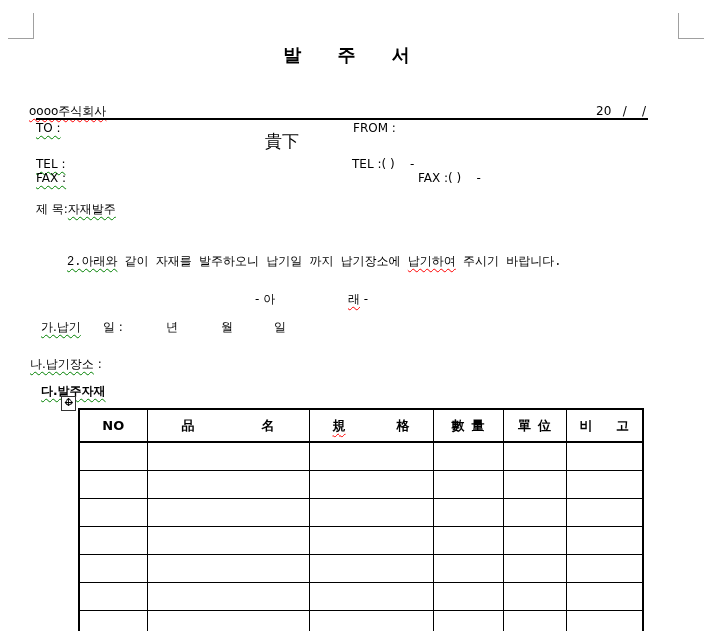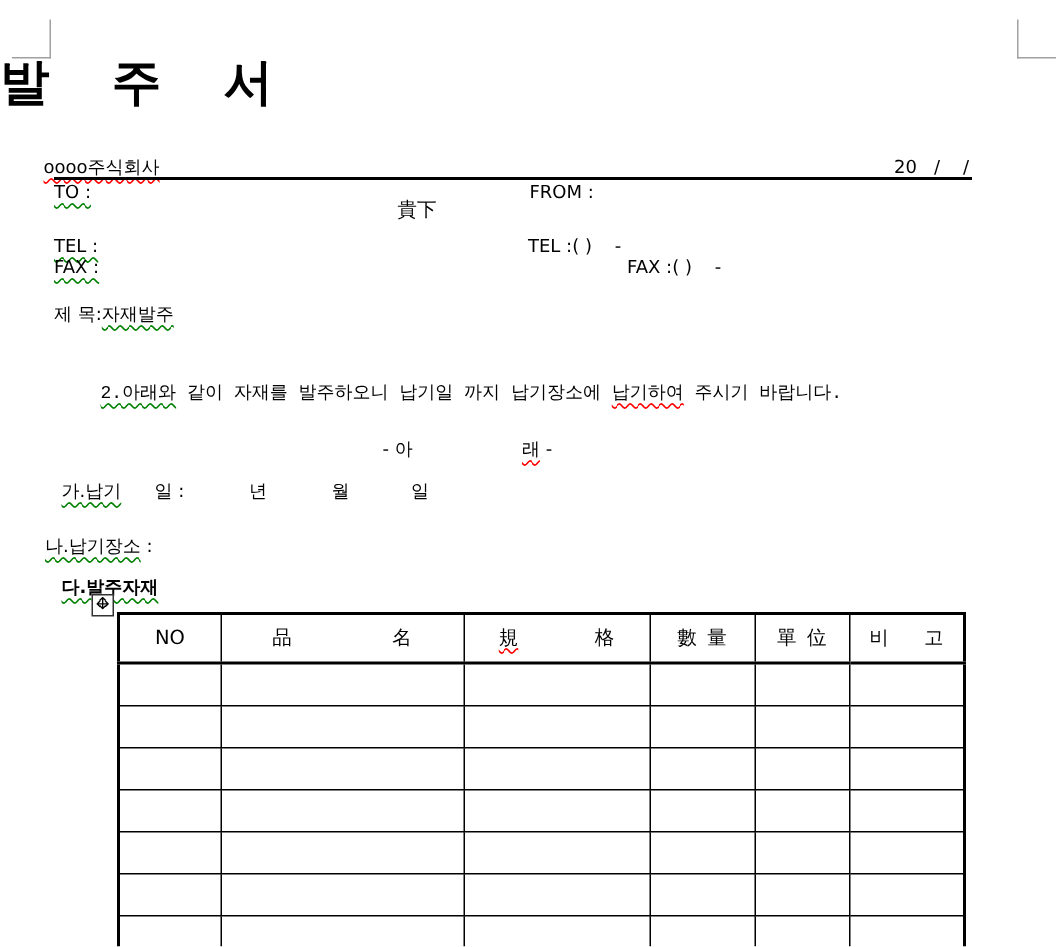--- a/index.html
+++ b/index.html
@@ -7,33 +7,33 @@
     position:relative;width:708px;height:631px;overflow:hidden;
     background:var(--page-bg,#fff);color:var(--text,#000);
     font-family:"DejaVu Sans","Liberation Sans",sans-serif;
     font-size:12px;line-height:14px;
   }
   .abs{position:absolute;white-space:pre;}
   
   .corner{position:absolute;width:25px;height:25px;top:13px;}
   .corner.tl{left:8px;border-right:1px solid var(--corner-mark,#a0a0a0);border-bottom:1px solid var(--corner-mark,#a0a0a0);}
   .corner.tr{left:678px;border-left:1px solid var(--corner-mark,#a0a0a0);border-bottom:1px solid var(--corner-mark,#a0a0a0);}
-  .doc-title{left:0;top:48px;width:708px;text-align:left;font-size:33px;font-weight:bold;letter-spacing:15px;white-space:pre;}
+  .doc-title{left:0;top:48px;width:708px;text-align:center;font-size:18px;font-weight:bold;letter-spacing:15px;white-space:pre;}
   .rule{position:absolute;left:36px;top:118px;width:612px;height:2px;background:var(--table-border,#000);}
   
   .sp{text-decoration:underline wavy var(--squiggle-spelling,#ff0000);text-decoration-thickness:1px;text-underline-offset:3px;}
   .gr{text-decoration:underline wavy var(--squiggle-grammar,#008000);text-decoration-thickness:1px;text-underline-offset:3px;}
   
   .handle{position:absolute;left:61px;top:396px;width:13px;height:13px;border:1px solid #333;background:#fff;}
   .handle span{position:absolute;left:0;top:0;width:13px;height:13px;text-align:center;font-size:11px;line-height:12px;color:#000;}
   
   .order-table{position:absolute;left:78px;top:408px;border-collapse:collapse;table-layout:fixed;background:#fff;}
   .order-table,.order-table th,.order-table td{border:1px solid var(--table-border,#000);}
   .order-table{border:2px solid var(--table-border,#000);}
-  .order-table th{border-bottom:2px solid var(--table-border,#000);font-weight:normal;font-size:13px;height:27px;padding:2px;}
+  .order-table th{border-bottom:2px solid var(--table-border,#000);font-weight:bold;font-size:13px;height:27px;padding:2px;}
   .order-table td{height:27px;padding:0;}
   .pair{display:flex;justify-content:space-between;align-items:center;}
   .pad-name{padding:0 32px;}
   .pad-spec{padding:0 21px;}
   .pad-note{padding:0 11px;}
   .center-pair{display:flex;justify-content:center;gap:7px;align-items:center;}
   .th-no{text-align:center;}
 </style>
 </head>
 <body>
@@ -44,21 +44,21 @@
   <div class="corner tr"></div>
 
   <div class="abs doc-title">발 주 서</div>
 
   <div class="abs" style="left:29px;top:104px;"><span class="sp">oooo주식회사</span></div>
   <div class="abs" style="left:596px;top:104px;">20   /    /</div>
   <div class="rule"></div>
 
   <div class="abs" style="left:36px;top:121px;"><span class="gr">TO :</span></div>
   <div class="abs" style="left:353px;top:121px;">FROM :</div>
-  <div class="abs" style="left:265px;top:134px;font-size:13px;">貴下</div>
+  <div class="abs" style="left:265px;top:134px;font-size:17px;">貴下</div>
   <div class="abs" style="left:36px;top:157px;"><span class="gr">TEL :</span></div>
   <div class="abs" style="left:352px;top:157px;">TEL :( )    -</div>
   <div class="abs" style="left:36px;top:171px;"><span class="gr">FAX :</span></div>
   <div class="abs" style="left:372px;top:171px;margin-left:46px;">FAX :( )    -</div>
 
   <div class="abs" style="left:36px;top:202px;"><span>제 목:</span><span class="gr">자재발주</span></div>
 
   <div class="abs" style="left:67px;top:255px;font-family:Liberation Mono, monospace;"><span class="gr">2.아래와</span><span> 같이 자재를 발주하오니 납기일 까지 납기장소에 </span><span class="sp">납기하여</span><span> 주시기 바랍니다.</span></div>
 
   <div class="abs" style="left:255px;top:292px;">- 아</div>

